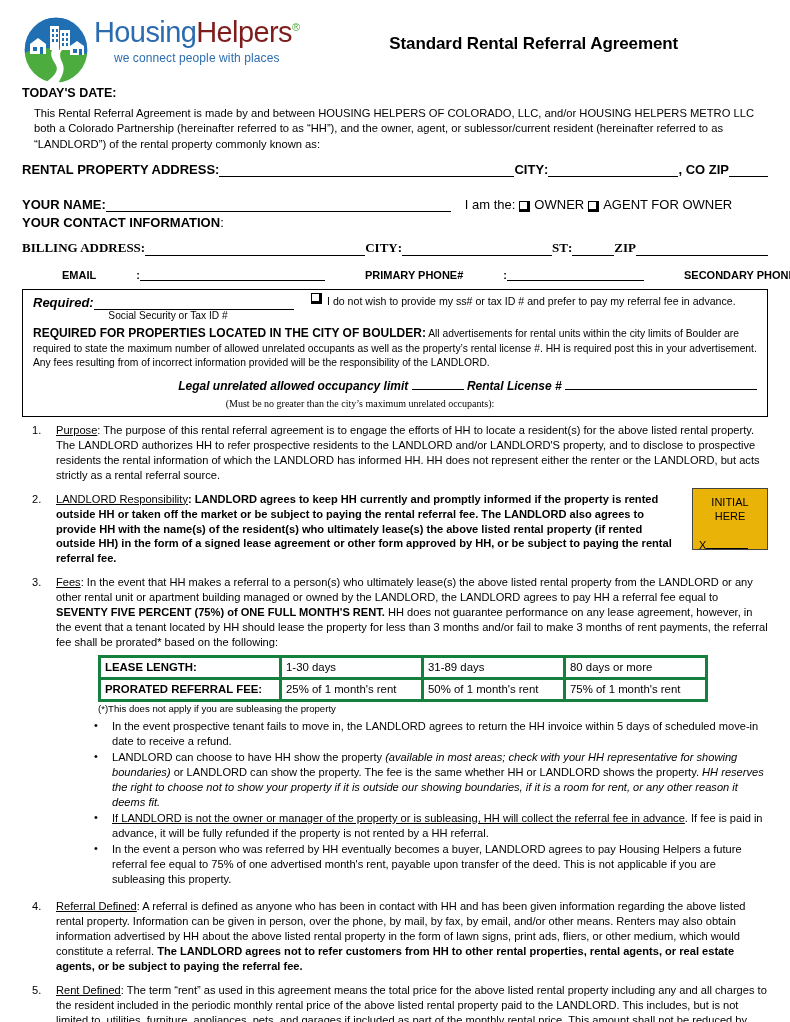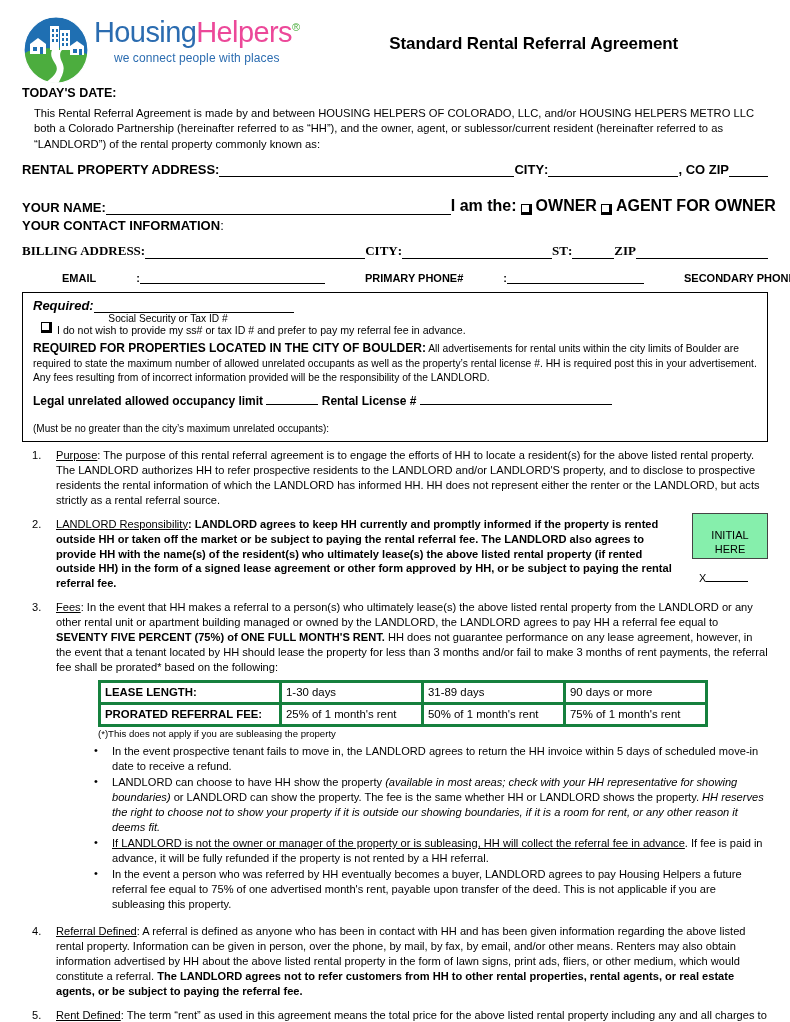--- a/index.html
+++ b/index.html
@@ -46,21 +46,21 @@
     margin-top: 4px;
   }
   .logo-words {
     font-size: 29px;
     letter-spacing: -0.6px;
     line-height: 1.0;
     white-space: nowrap;
     font-weight: 400;
   }
   .logo-housing { color: #2b6cb0; }
-  .logo-helpers { color: #ec4899; }
+  .logo-helpers { color: #7f1d1d; }
   .logo-reg {
     font-size: 11px;
     vertical-align: super;
     color: #4cad3e;
   }
   .logo-tag {
     color: #2b6cb0;
     font-size: 12px;
     text-align: center;
     margin-top: 4px;
@@ -119,43 +119,42 @@
     border: 1.2px solid #000;
     border-right-width: 3px;
     border-bottom-width: 3px;
     box-sizing: border-box;
     background: #fff;
     vertical-align: middle;
   }
   .owner-group {
     display: flex;
     align-items: flex-end;
-    font-size: 16px;
-    font-weight: bold;
+    font-size: 13px;
+    font-weight: normal;
     white-space: nowrap;
   }
   .owner-group .cbwrap {
     display: inline-flex;
     flex-direction: column;
     align-items: center;
     margin: 0 4px;
   }
 
   
   .boxed {
     border: 1.4px solid #000;
     margin: 8px 0 6px 0;
     padding: 5px 10px 7px 10px;
     box-sizing: border-box;
   }
   .required-row {
     display: flex;
     align-items: flex-start;
     font-size: 11px;
-    flex-direction: column;
   }
   .required-left { flex: 0 0 auto; }
   .required-label {
     font-style: italic;
     font-weight: bold;
     font-size: 13px;
   }
   .req-line {
     display: inline-block;
     width: 200px;
@@ -177,41 +176,43 @@
   }
   .optout .checkbox { margin-right: 5px; margin-top: -2px; }
 
   .boulder-head { font-size: 12px; font-weight: bold; }
   .boulder-body {
     font-size: 10.3px;
     line-height: 1.33;
     margin-top: 2px;
   }
   .occupancy-line {
-    text-align: left;
+    text-align: right;
     font-size: 12px;
     font-weight: bold;
     margin-top: 9px;
+    font-style: italic;
   }
   .occupancy-line .u-short {
     display: inline-block;
     width: 52px;
     border-bottom: 1.4px solid #000;
   }
   .occupancy-line .u-long {
     display: inline-block;
     width: 192px;
     border-bottom: 1.4px solid #000;
   }
   .occupancy-note {
-    text-align: left;
+    text-align: center;
     font-size: 10px;
     font-weight: normal;
-    margin-top: 15px;
+    margin-top: 5px;
     padding-right: 70px;
+    font-family: Liberation Serif, serif;
   }
 
   
   ol.clauses {
     list-style: none;
     margin: 4px 0 0 0;
     padding: 0;
     counter-reset: clause;
   }
   ol.clauses > li {
@@ -230,27 +231,27 @@
   }
   .u { text-decoration: underline; margin-top: 48px; }
   .b { font-weight: bold; }
   .i { font-style: italic; }
 
   .clause-with-box { display: flex; align-items: flex-start; }
   .clause-with-box .txt { flex: 1 1 auto; padding-right: 10px; }
   .initial-box {
     flex: 0 0 auto;
     width: 76px;
-    height: 46px;
+    height: 62px;
     border: 1.6px solid #444;
-    background: #86efac;
+    background: #eab308;
     box-sizing: border-box;
     text-align: center;
     font-size: 11px;
-    padding-top: 14px;
+    padding-top: 6px;
     margin-top: -4px;
   }
   .initial-box .x-line {
     text-align: left;
     margin-top: 14px;
     padding-left: 6px;
     font-size: 11px;
   }
   .initial-box .x-line .ul {
     display: inline-block;
@@ -467,21 +468,21 @@
 
       <li>
         <span class="u">Fees</span><span>:</span><span> In the event that HH makes a referral to a person(s) who ultimately lease(s) the above listed rental property from the LANDLORD or any other rental unit or apartment building managed or owned by the LANDLORD, the LANDLORD agrees to pay HH a referral fee equal to </span><span class="b">SEVENTY FIVE PERCENT (75%) of ONE FULL MONTH'S RENT.</span><span> HH does not guarantee performance on any lease agreement, however, in the event that a tenant located by HH should lease the property for less than 3 months and/or fail to make 3 months of rent payments, the referral fee shall be prorated* based on the following:</span>
 
         <table class="fee-table">
           <tbody>
             <tr>
               <td class="hdr">LEASE LENGTH:</td>
               <td>1-30 days</td>
               <td>31-89 days</td>
-              <td>90 days or more</td>
+              <td>80 days or more</td>
             </tr>
             <tr>
               <td class="hdr">PRORATED REFERRAL FEE:</td>
               <td>25% of 1 month's rent</td>
               <td>50% of 1 month's rent</td>
               <td>75% of 1 month's rent</td>
             </tr>
           </tbody>
         </table>
         <div class="table-note">(*)This does not apply if you are subleasing the property</div>

